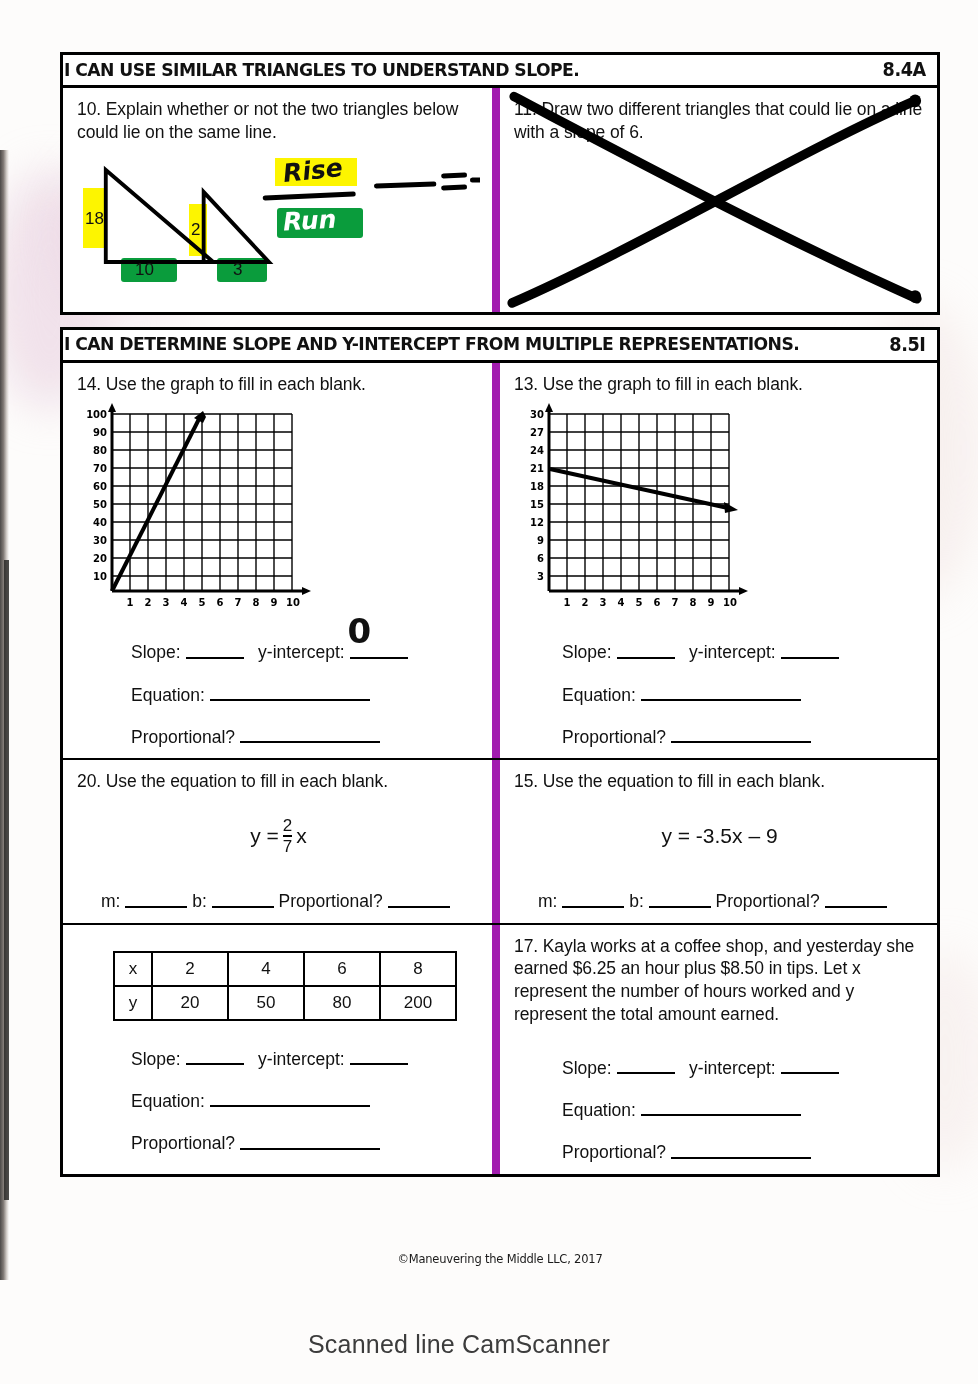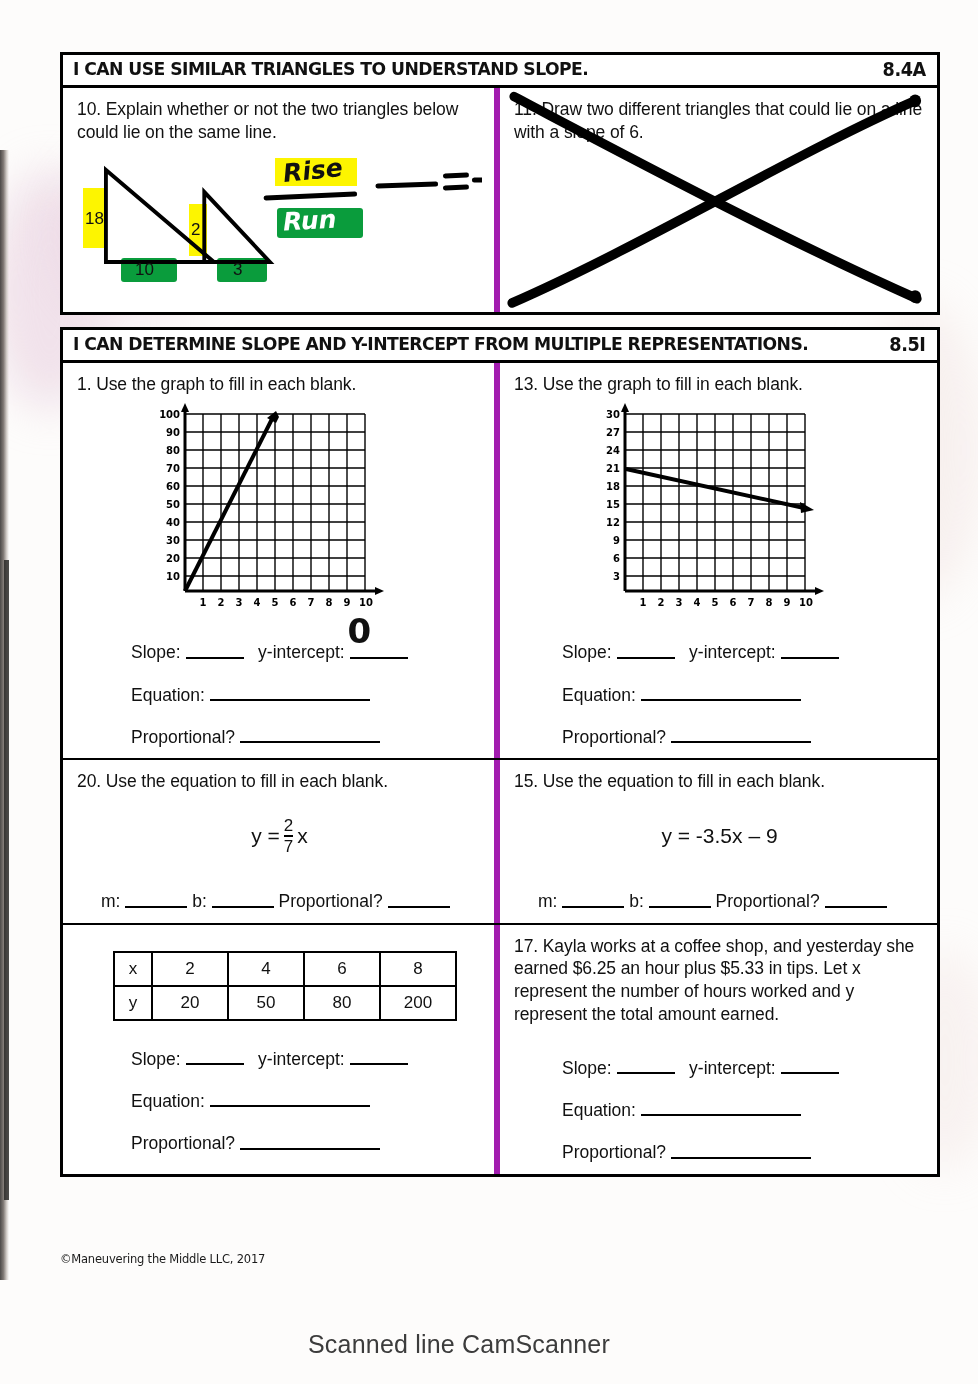--- a/index.html
+++ b/index.html
@@ -20,39 +20,39 @@
 
   .scan-edge{position:absolute;left:0;top:150px;width:9px;height:1130px;
     background:linear-gradient(to right,#2d2a28 0%,#6a625d 38%,#cfc9c4 75%,rgba(253,252,251,0) 100%);
     opacity:.85;pointer-events:none;}
   .scan-edge2{position:absolute;left:4px;top:560px;width:5px;height:640px;background:#211f1e;opacity:.8;}
 
   .sheet{position:absolute;left:60px;top:52px;width:880px;}
 
   
   .std-bar{
-    border:3px solid #000;display:flex;justify-content:space-between;
-    padding:3px 10px 5px 10px;background:#fff;
+    border:3px solid #000;display:flex;align-items:center;justify-content:space-between;
+    padding:3px 10px 5px 1px;background:#fff;
   }
   .std-title{
     font-family:"DejaVu Sans", sans-serif;
     font-weight:700;font-size:18.5px;letter-spacing:-.6px;
     transform:scaleX(.93);transform-origin:left center;white-space:nowrap;
   }
   .std-code{
     font-family:"DejaVu Sans", sans-serif;
     font-weight:700;font-size:19px;letter-spacing:-.5px;transform:scaleX(.93);
   }
 
   
   .qtable{border:3px solid #000;border-top:none;background:#fff;display:flex;flex-wrap:wrap;}
   .qrow{display:flex;width:100%;border-bottom:2px solid #000;}
   .qrow:last-child{border-bottom:none;}
   .qcell{width:50%;box-sizing:border-box;padding:10px 12px 10px 14px;position:relative;}
-  .qcell.left{border-right:6px solid #a21caf;}
+  .qcell.left{border-right:8px solid #a21caf;}
 
   .qtext{font-size:17.5px;line-height:1.30;letter-spacing:-.1px;}
 
   
   .blank-row{font-size:17.5px;margin-top:17px;white-space:nowrap;}
   .bl{display:inline-block;border-bottom:2.5px solid #000;vertical-align:baseline;height:1.05em;}
   .bl-s{width:58px;}
   .bl-m{width:62px;}
   .bl-eq{width:160px;}
   .bl-prop{width:140px;}
@@ -65,38 +65,38 @@
   .hl-yellow{background:#fdf500;}
   .hl-green{background:#0a9c3c;}
   .tri-label{position:absolute;z-index:2;font-size:17px;font-family:"Liberation Sans",sans-serif;}
 
   .hand{font-family:"DejaVu Sans",sans-serif;font-weight:700;font-style:italic;}
 
   
   .cross-svg{position:absolute;left:0;top:0;width:100%;height:100%;pointer-events:none;z-index:3;}
 
   
-  .graph-wrap{display:flex;justify-content:center;margin-top:6px;}
+  .graph-wrap{display:flex;margin-top:6px;}
 
   
   .eqbox{display:flex;justify-content:center;align-items:center;height:86px;}
   .eq{font-size:21px;font-family:"Liberation Sans",sans-serif;display:flex;align-items:center;gap:3px;}
   .frac{display:inline-flex;flex-direction:column;align-items:center;line-height:1;vertical-align:middle;
     font-size:17px;margin:0 1px;}
   .frac .num{padding-bottom:1px;}
   .frac .den{border-top:2px solid #000;padding-top:1px;}
 
   
   .dtable{border-collapse:collapse;margin:16px 0 0 36px;}
   .dtable td{border:2px solid #000;text-align:center;font-size:17px;height:30px;}
   .dtable td.hdr{width:34px;}
   .dtable td.val{width:72px;}
 
   
-  .copyright{position:absolute;left:60px;top:1252px;width:880px;text-align:left;
+  .copyright{position:absolute;left:60px;top:1252px;width:880px;text-align:center;
     font-size:11.5px;font-family:"DejaVu Sans",sans-serif;letter-spacing:-.2px;color:#1a1a1a;}
   .camscanner{position:absolute;left:0;top:1330px;width:978px;text-align:center;
     font-size:25px;color:#3c3c3c;letter-spacing:.2px;padding-right:60px;box-sizing:border-box;}
 </style>
 </head>
 <body>
 
 <div class="scan-tint tint-a"></div>
 <div class="scan-tint tint-b"></div>
 <div class="scan-tint tint-c"></div>
@@ -165,21 +165,21 @@
   <div class="std-bar" style="margin-top:12px;">
     <div class="std-title">I CAN DETERMINE SLOPE AND Y-INTERCEPT FROM MULTIPLE REPRESENTATIONS.</div>
     <div class="std-code">8.5I</div>
   </div>
 
   <div class="qtable">
 
     <div class="qrow">
 
       <div class="qcell left">
-        <div class="qtext">1. Use the graph to fill in each blank.</div>
+        <div class="qtext">14. Use the graph to fill in each blank.</div>
 
         <div class="graph-wrap">
           <svg width="260" height="220" viewBox="0 0 260 220">
             <g font-family="DejaVu Sans, sans-serif" font-weight="bold" font-size="10">
               <text x="30" y="17" text-anchor="end">100</text>
               <text x="30" y="35" text-anchor="end">90</text>
               <text x="30" y="53" text-anchor="end">80</text>
               <text x="30" y="71" text-anchor="end">70</text>
               <text x="30" y="89" text-anchor="end">60</text>
               <text x="30" y="107" text-anchor="end">50</text>
@@ -399,21 +399,21 @@
           <span>Equation:</span>
           <span class="bl bl-eq"></span>
         </div>
         <div class="blank-row indent">
           <span>Proportional?</span>
           <span class="bl bl-prop"></span>
         </div>
       </div>
 
       <div class="qcell">
-        <div class="qtext">17. Kayla works at a coffee shop, and yesterday she earned $6.25 an hour plus $5.33 in tips. Let x represent the number of hours worked and y represent the total amount earned.</div>
+        <div class="qtext">17. Kayla works at a coffee shop, and yesterday she earned $6.25 an hour plus $8.50 in tips. Let x represent the number of hours worked and y represent the total amount earned.</div>
 
         <div class="blank-row indent2" style="margin-top:28px;">
           <span>Slope:</span>
           <span class="bl bl-s"></span>
           &nbsp;&nbsp;<span>y-intercept:</span>
           <span class="bl bl-s"></span>
         </div>
         <div class="blank-row indent2">
           <span>Equation:</span>
           <span class="bl bl-eq"></span>

